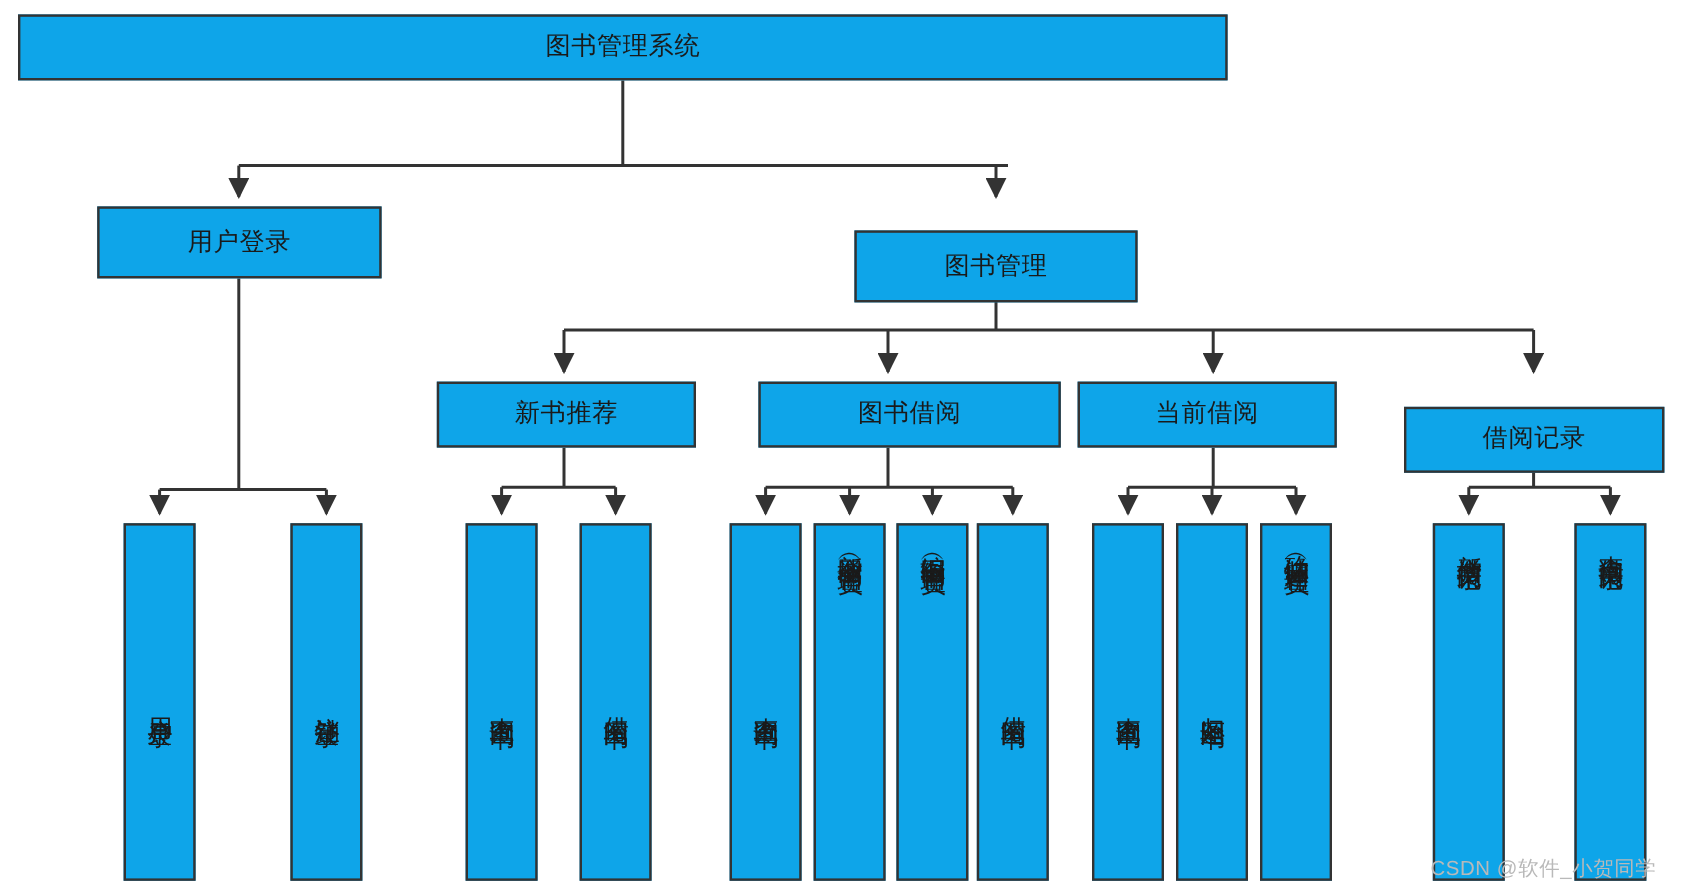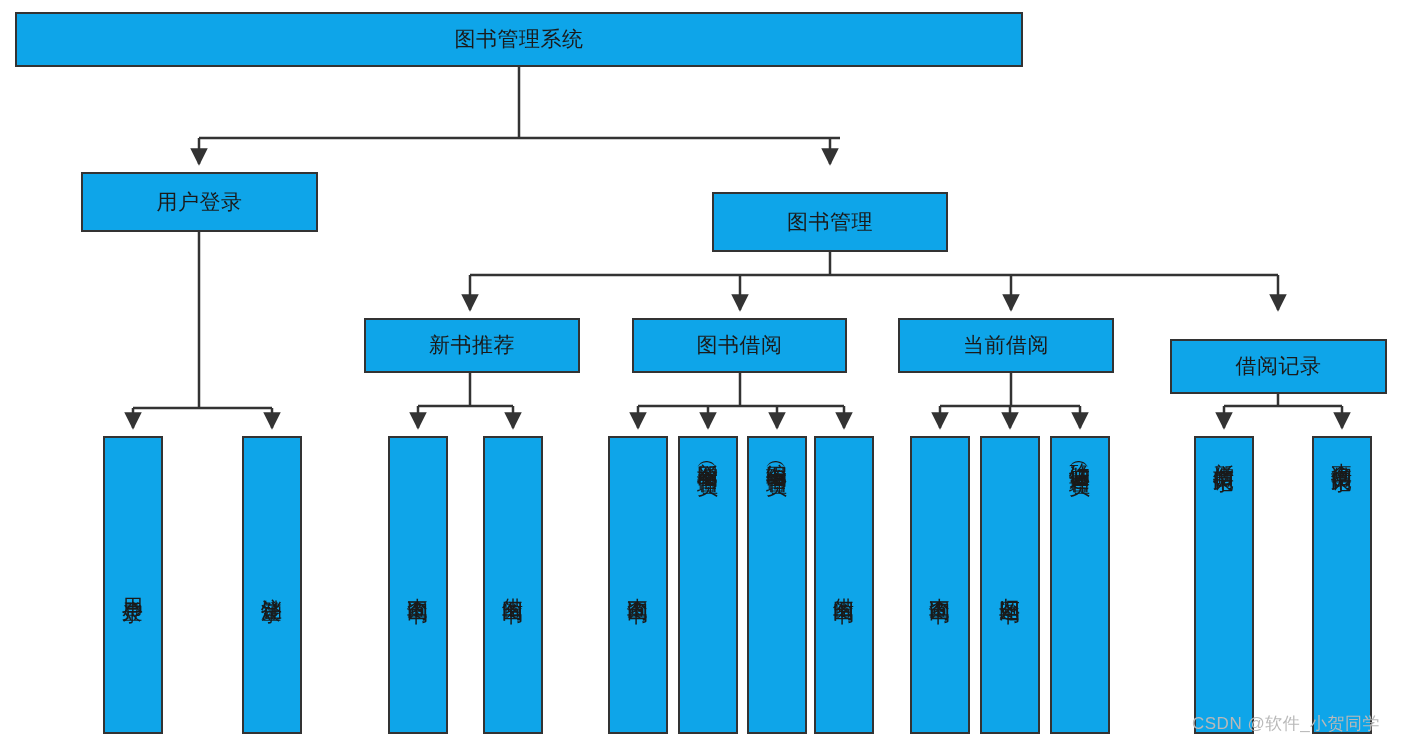--- a/index.html
+++ b/index.html
@@ -142,21 +142,21 @@
   <div class="node" id="node-l2-0" style="left: 81px; top: 172px; width: 237px; height: 60px;">
     <span class="label">用户登录</span>
   </div>
   <div class="node" id="node-l2-1" style="left: 712px; top: 172px; width: 236px; height: 60px; margin-top: 20px;">
     <span class="label">图书管理</span>
   </div>
 
   <div class="node" id="node-l3-0" style="left: 364px; top: 318px; width: 216px; height: 55px;">
     <span class="label">新书推荐</span>
   </div>
-  <div class="node" id="node-l3-1" style="left: 632px; top: 318px; width: 215px; height: 55px;">
+  <div class="node" id="node-l3-1" style="left: 632px; top: 318px; width: 252px; height: 55px;">
     <span class="label">图书借阅</span>
   </div>
   <div class="node" id="node-l3-2" style="left: 898px; top: 318px; width: 216px; height: 55px;">
     <span class="label">当前借阅</span>
   </div>
   <div class="node" id="node-l3-3" style="left: 1170px; top: 318px; width: 217px; height: 55px; margin-top: 21px;">
     <span class="label">借阅记录</span>
   </div>
 
   <div class="node vertical leaf-centered" id="node-leaf-0" style="left: 103px; top: 436px; width: 60px; height: 298px;">

